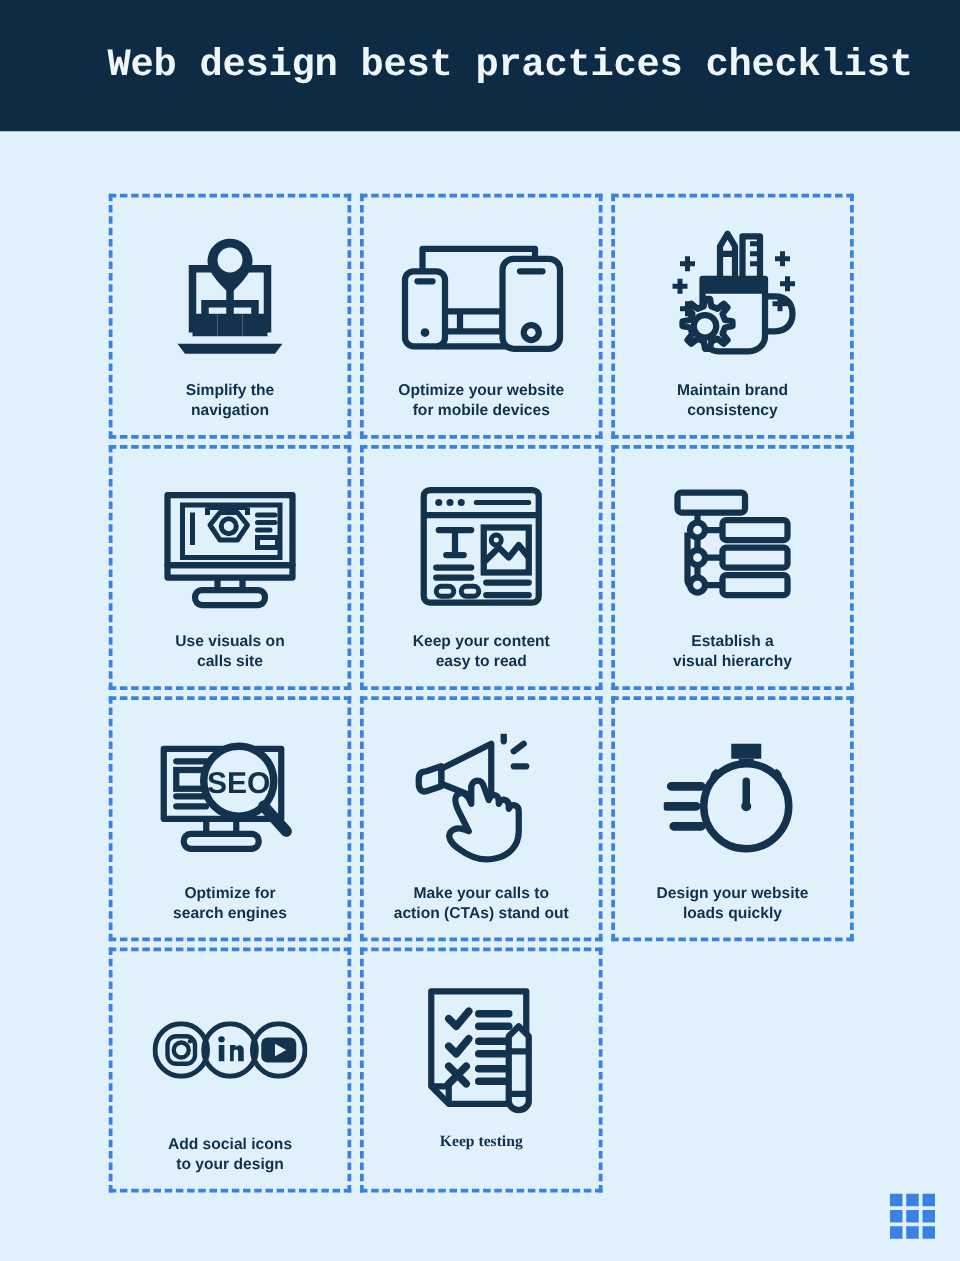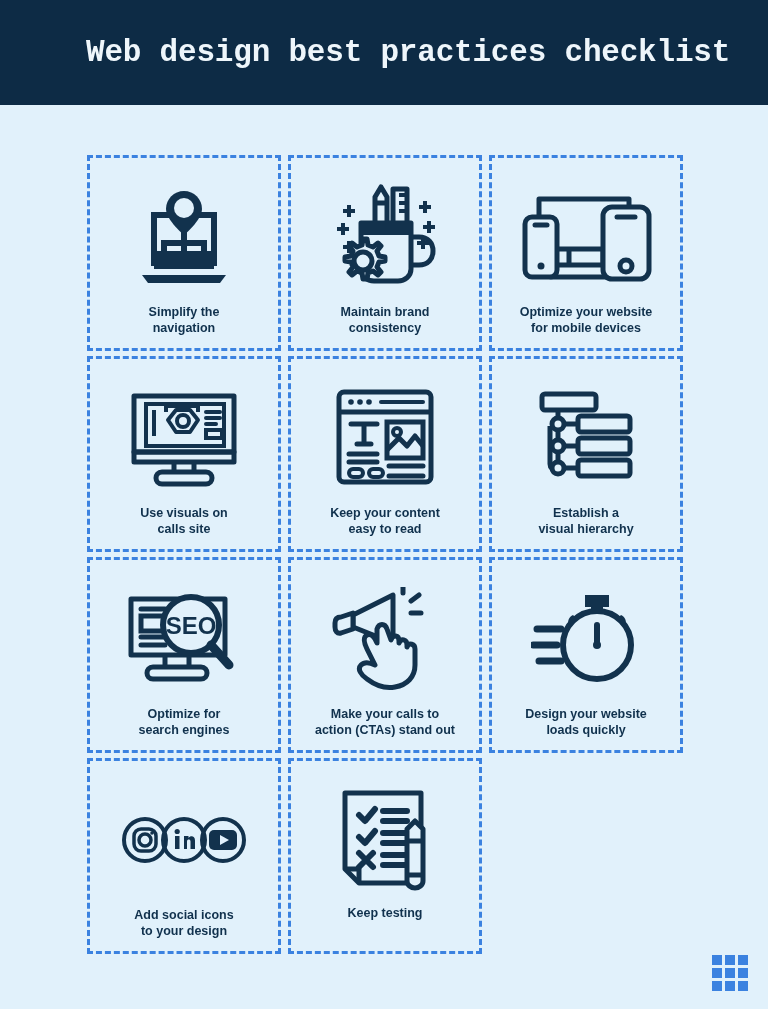--- a/index.html
+++ b/index.html
@@ -68,21 +68,21 @@
     margin-top: 8px;
     text-align: center;
     color: #10314d;
     font-size: 12.5px;
     font-weight: bold;
     line-height: 1.30;
     padding: 0 6px;
     white-space: pre-line;
     font-family: "Liberation Sans", sans-serif;
   }
-  .cell.single-line .cell-label { margin-top: 6px; }
+  .cell.single-line .cell-label { margin-top: 6px; font-family: Liberation Serif, serif; }
 
   
   .footer-mark {
     position: absolute;
     right: 20px;
     bottom: 18px;
     display: grid;
     grid-template-columns: repeat(3, 10px);
     grid-template-rows: repeat(3, 10px);
     gap: 3px;
@@ -113,20 +113,37 @@
         <rect x="64" y="64" width="20" height="18" fill="#12324d" stroke="none"></rect>
         <path d="M54 4 C44 4 36 12 36 22 C36 33 54 48 54 48 C54 48 72 33 72 22 C72 12 64 4 54 4 Z" fill="#12324d" stroke="none"></path>
         <circle cx="54" cy="21" r="10" fill="#e1f1fb" stroke="none"></circle>
         <path d="M12 88 H96 L90 96 H18 Z" fill="#12324d" stroke="none"></path>
       </svg>
     </div>
     <div class="cell-label">Simplify the
 navigation</div>
   </div>
 
+
+  <div class="cell">
+    <div class="cell-icon">
+      <svg width="134" height="100" viewBox="0 0 134 100" fill="none" stroke="#12324d" stroke-width="5">
+        <path d="M20 12 H110 V62 H20 Z" stroke-linejoin="round"></path>
+        <path d="M50 62 V78 M84 62 V78 M36 78 H96 L100 90 H32 Z" stroke-linejoin="round"></path>
+        <rect x="6" y="30" width="32" height="60" rx="7" fill="#e1f1fb"></rect>
+        <path d="M16 38 H28" stroke-width="5" stroke-linecap="round"></path>
+        <circle cx="22" cy="79" r="3.5" fill="#12324d" stroke="none"></circle>
+        <rect x="84" y="20" width="46" height="72" rx="9" fill="#e1f1fb"></rect>
+        <path d="M98 30 H116" stroke-width="5" stroke-linecap="round"></path>
+        <circle cx="107" cy="79" r="6"></circle>
+      </svg>
+    </div>
+    <div class="cell-label">Optimize your website
+for mobile devices</div>
+  </div>
 
   <div class="cell">
     <div class="cell-icon">
       <svg width="116" height="108" viewBox="0 0 116 108" fill="none" stroke="#12324d" stroke-width="5">
         <path d="M34 40 H84 V86 C84 93 78 98 71 98 H47 C40 98 34 93 34 86 Z" fill="#e1f1fb" stroke-linejoin="round"></path>
         <path d="M84 54 H92 C101 54 106 60 106 68 C106 76 101 82 92 82 H84" stroke-linejoin="round"></path>
         <rect x="32" y="40" width="54" height="12" fill="#12324d" stroke="none"></rect>
         <path d="M48 38 V14 L54 4 L60 14 V38" stroke-linejoin="round"></path>
         <path d="M48 20 H60"></path>
         <path d="M66 38 V6 H80 V38" stroke-linejoin="round"></path>
@@ -144,37 +161,20 @@
           <circle cx="22" cy="22" r="9"></circle>
         </g>
       </svg>
     </div>
     <div class="cell-label">Maintain brand
 consistency</div>
   </div>
 
   <div class="cell">
     <div class="cell-icon">
-      <svg width="134" height="100" viewBox="0 0 134 100" fill="none" stroke="#12324d" stroke-width="5">
-        <path d="M20 12 H110 V62 H20 Z" stroke-linejoin="round"></path>
-        <path d="M50 62 V78 M84 62 V78 M36 78 H96 L100 90 H32 Z" stroke-linejoin="round"></path>
-        <rect x="6" y="30" width="32" height="60" rx="7" fill="#e1f1fb"></rect>
-        <path d="M16 38 H28" stroke-width="5" stroke-linecap="round"></path>
-        <circle cx="22" cy="79" r="3.5" fill="#12324d" stroke="none"></circle>
-        <rect x="84" y="20" width="46" height="72" rx="9" fill="#e1f1fb"></rect>
-        <path d="M98 30 H116" stroke-width="5" stroke-linecap="round"></path>
-        <circle cx="107" cy="79" r="6"></circle>
-      </svg>
-    </div>
-    <div class="cell-label">Optimize your website
-for mobile devices</div>
-  </div>
-
-  <div class="cell">
-    <div class="cell-icon">
       <svg width="112" height="104" viewBox="0 0 112 104" fill="none" stroke="#12324d" stroke-width="5">
         <path d="M6 10 H106 V66 H6 Z" stroke-linejoin="round"></path>
         <path d="M6 66 H106 V76 H6 Z" stroke-linejoin="round"></path>
         <path d="M46 76 V86 M66 76 V86 M34 86 H78 C82 86 84 89 84 92 C84 95 82 98 78 98 H34 C30 98 28 95 28 92 C28 89 30 86 34 86 Z" stroke-linejoin="round"></path>
         <path d="M18 18 H96 V60 H18 Z" stroke-width="4"></path>
         <path d="M26 24 V50" stroke-width="4"></path>
         <path d="M38 20 H70 M38 20 V26 M70 20 V26" stroke-width="4"></path>
         <path d="M48 24 L62 24 L70 34 L62 46 L48 46 L40 34 Z" stroke-width="4" stroke-linejoin="round"></path>
         <circle cx="55" cy="35" r="6" stroke-width="4"></circle>
         <path d="M78 26 H92 M78 32 H92 M78 38 H88" stroke-width="4" stroke-linecap="round"></path>

